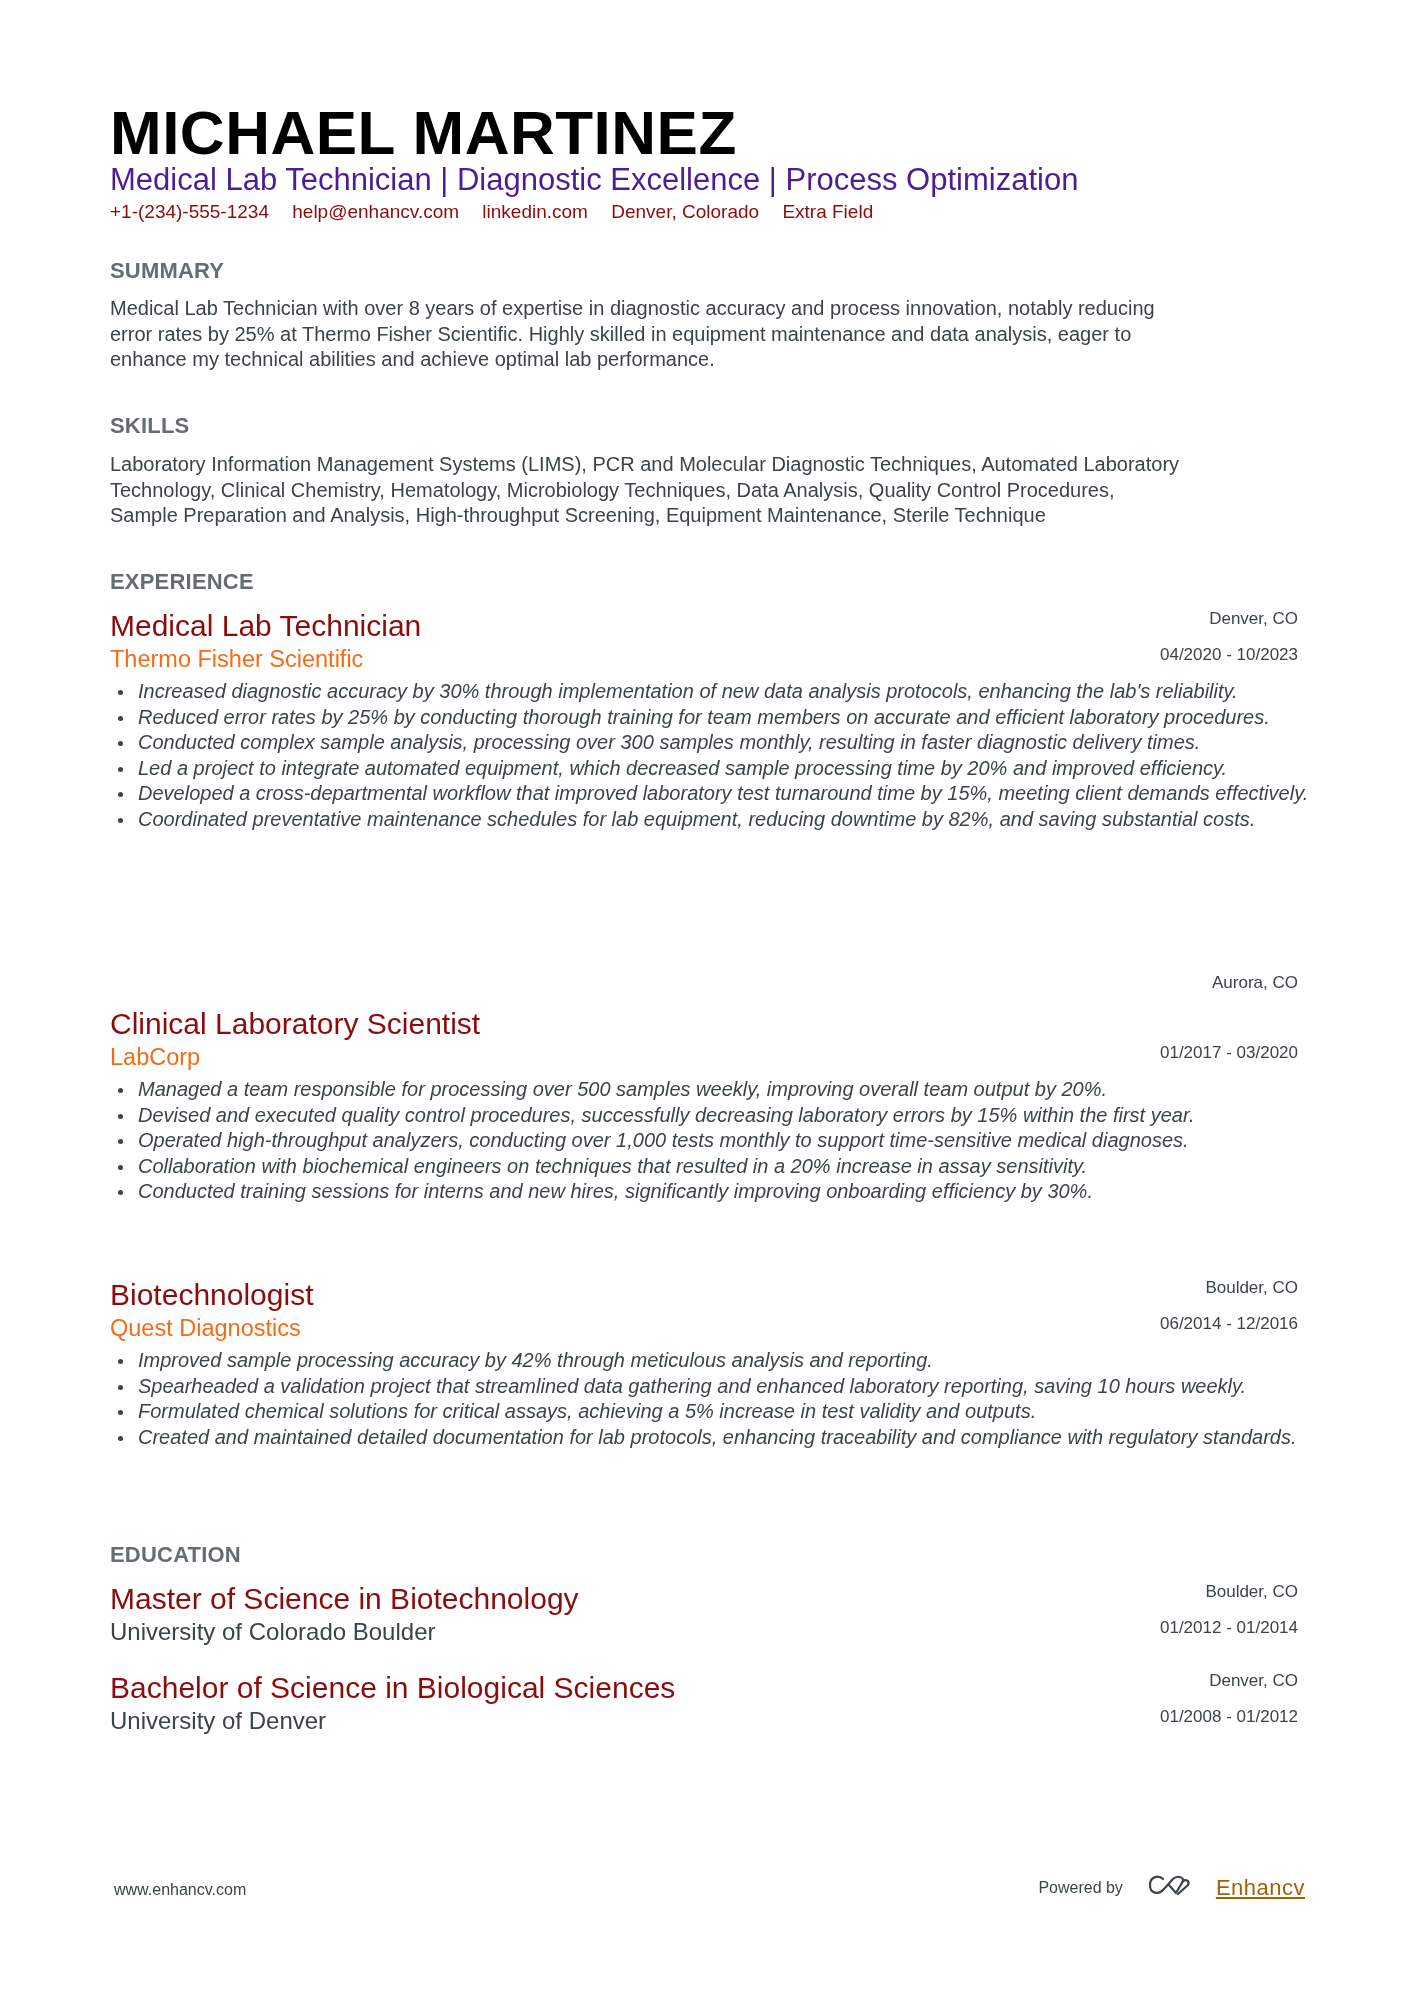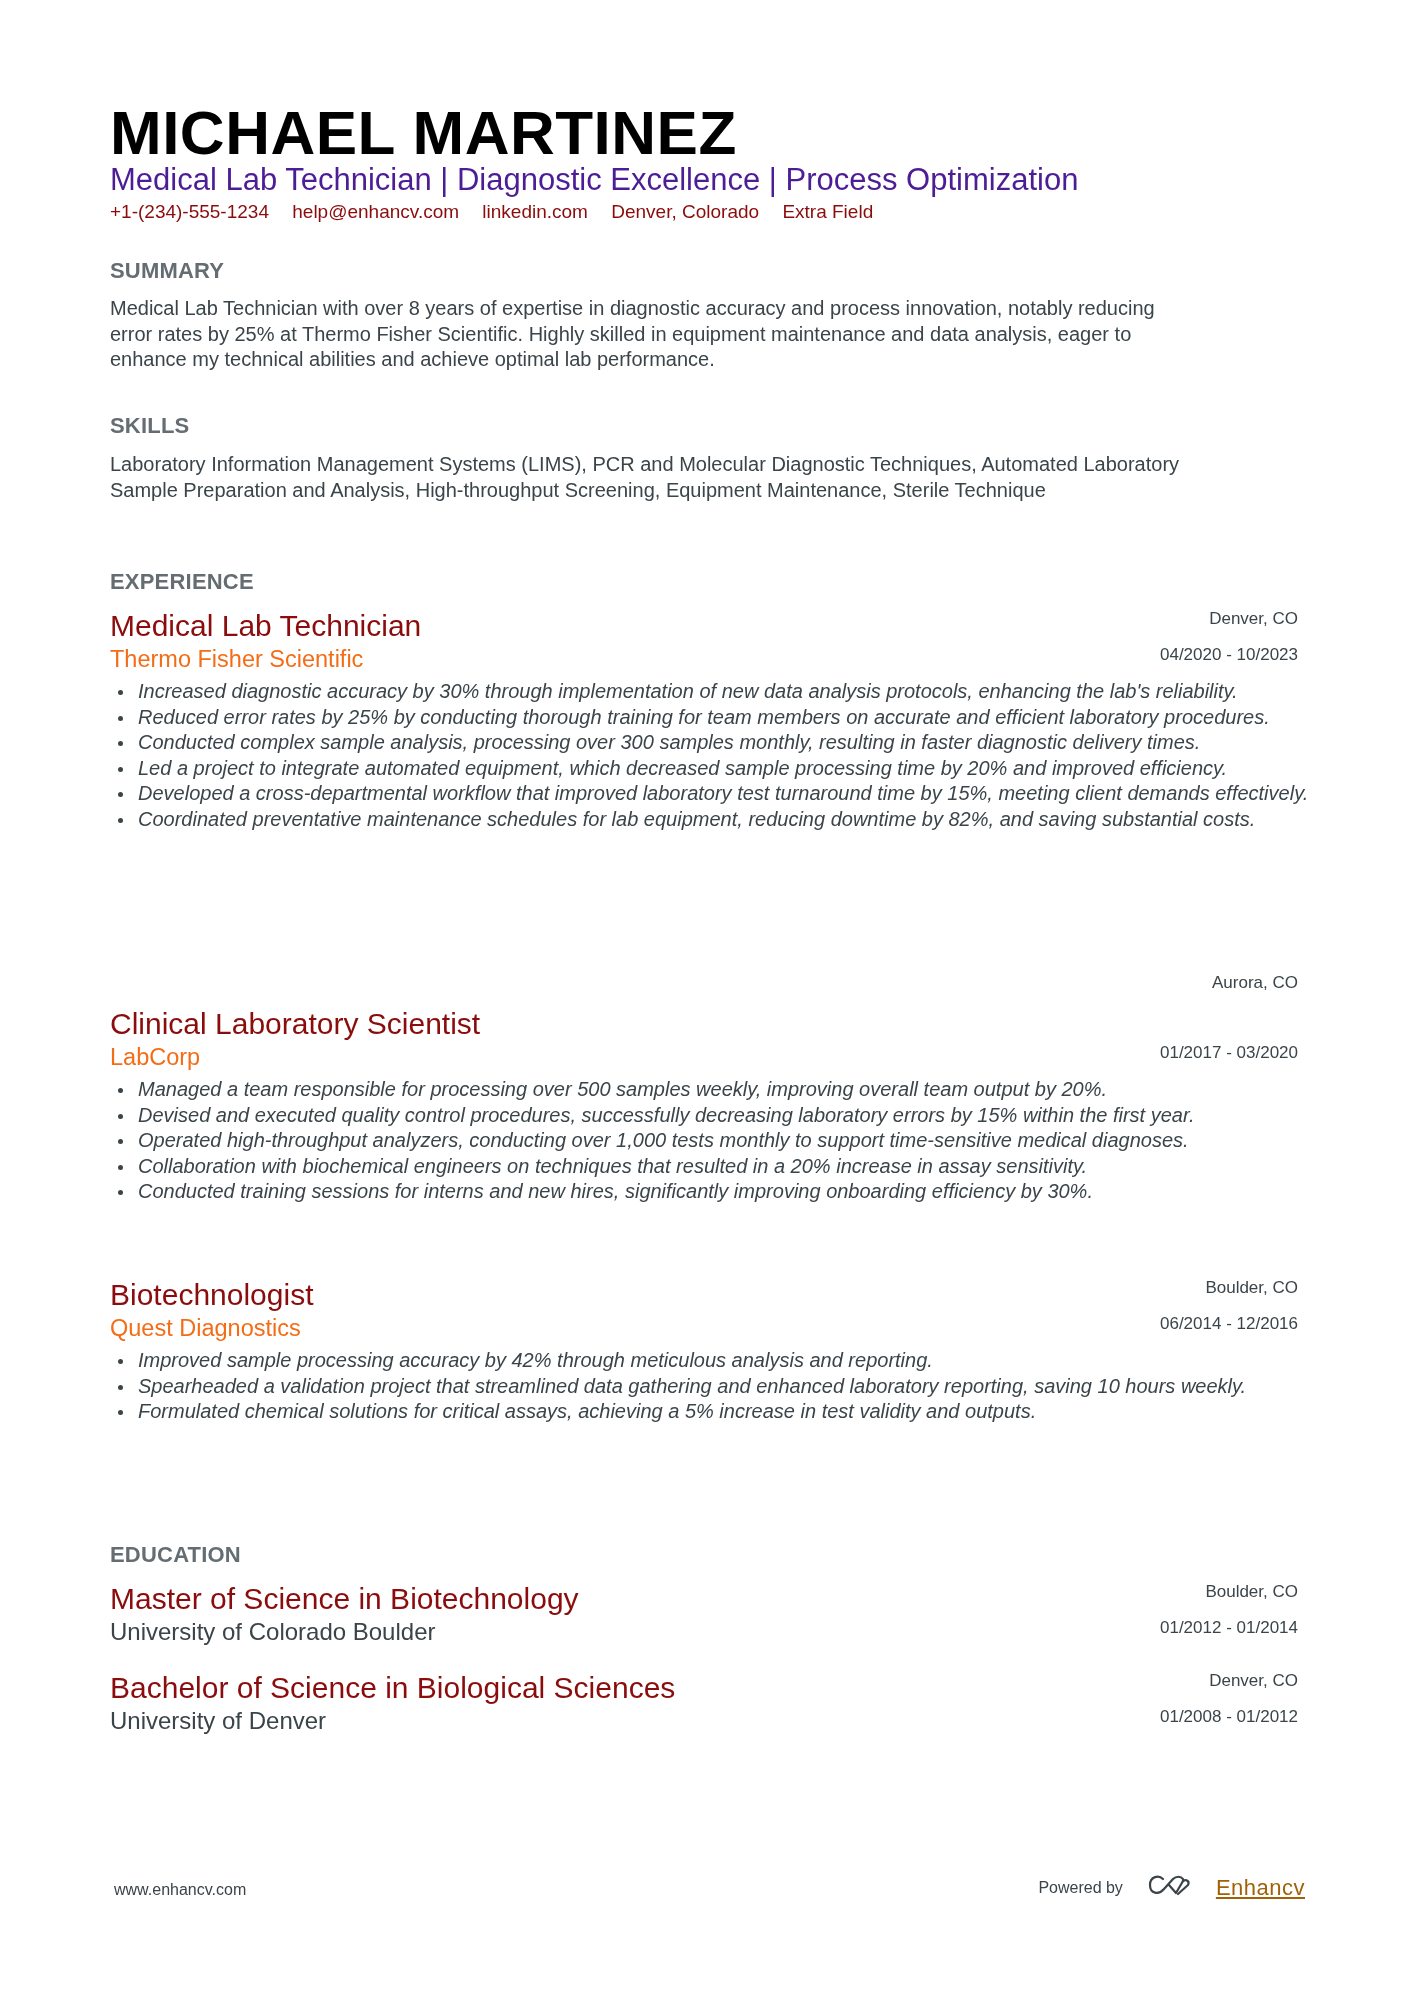--- a/index.html
+++ b/index.html
@@ -40,20 +40,21 @@
 <div class="abs sec-h" style="top:258px">SUMMARY</div>
 <div class="abs body-txt" style="top:296px">
   <div>Medical Lab Technician with over 8 years of expertise in diagnostic accuracy and process innovation, notably reducing</div>
   <div>error rates by 25% at Thermo Fisher Scientific. Highly skilled in equipment maintenance and data analysis, eager to</div>
   <div>enhance my technical abilities and achieve optimal lab performance.</div>
 </div>
 
 <div class="abs sec-h" style="top:413px">SKILLS</div>
 <div class="abs body-txt" style="top:452px">
   <div>Laboratory Information Management Systems (LIMS), PCR and Molecular Diagnostic Techniques, Automated Laboratory</div>
+  <div>Technology, Clinical Chemistry, Hematology, Microbiology Techniques, Data Analysis, Quality Control Procedures,</div>
   <div>Sample Preparation and Analysis, High-throughput Screening, Equipment Maintenance, Sterile Technique</div>
 </div>
 
 <div class="abs sec-h" style="top:569px">EXPERIENCE</div>
 
 <div class="abs job-title" style="top:608px">Medical Lab Technician</div>
 <div class="abs meta" style="top:608px">Denver, CO</div>
 <div class="abs company" style="top:645px">Thermo Fisher Scientific</div>
 <div class="abs meta" style="top:644px">04/2020 - 10/2023</div>
 <ul class="bullets" style="top:679px">
@@ -78,20 +79,21 @@
 </ul>
 
 <div class="abs job-title" style="top:1277px">Biotechnologist</div>
 <div class="abs meta" style="top:1277px">Boulder, CO</div>
 <div class="abs company" style="top:1314px">Quest Diagnostics</div>
 <div class="abs meta" style="top:1313px">06/2014 - 12/2016</div>
 <ul class="bullets" style="top:1348px">
   <li>Improved sample processing accuracy by 42% through meticulous analysis and reporting.</li>
   <li>Spearheaded a validation project that streamlined data gathering and enhanced laboratory reporting, saving 10 hours weekly.</li>
   <li>Formulated chemical solutions for critical assays, achieving a 5% increase in test validity and outputs.</li>
+  <li>Created and maintained detailed documentation for lab protocols, enhancing traceability and compliance with regulatory standards.</li>
 </ul>
 
 <div class="abs sec-h" style="top:1542px">EDUCATION</div>
 
 <div class="abs job-title" style="top:1581px">Master of Science in Biotechnology</div>
 <div class="abs meta" style="top:1581px">Boulder, CO</div>
 <div class="abs school" style="top:1618px">University of Colorado Boulder</div>
 <div class="abs meta" style="top:1617px">01/2012 - 01/2014</div>
 
 <div class="abs job-title" style="top:1670px">Bachelor of Science in Biological Sciences</div>

